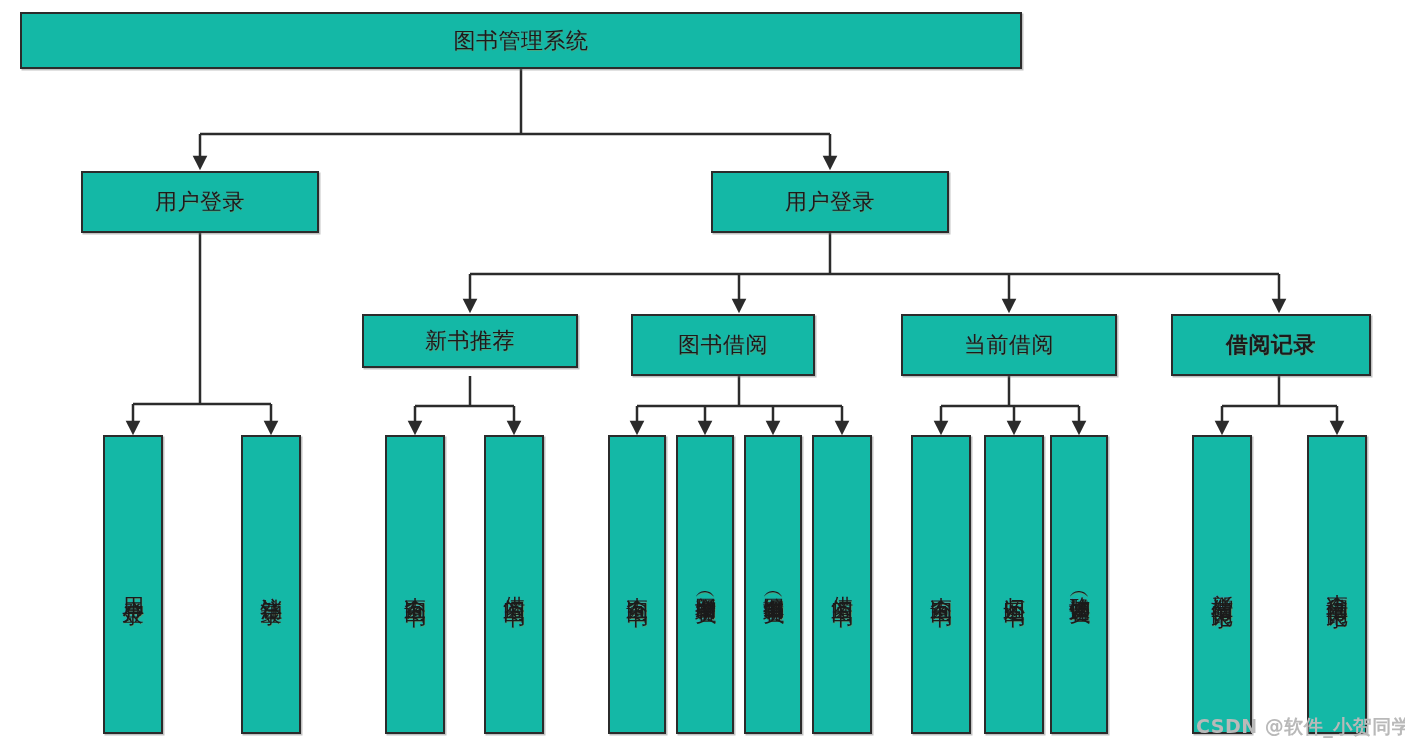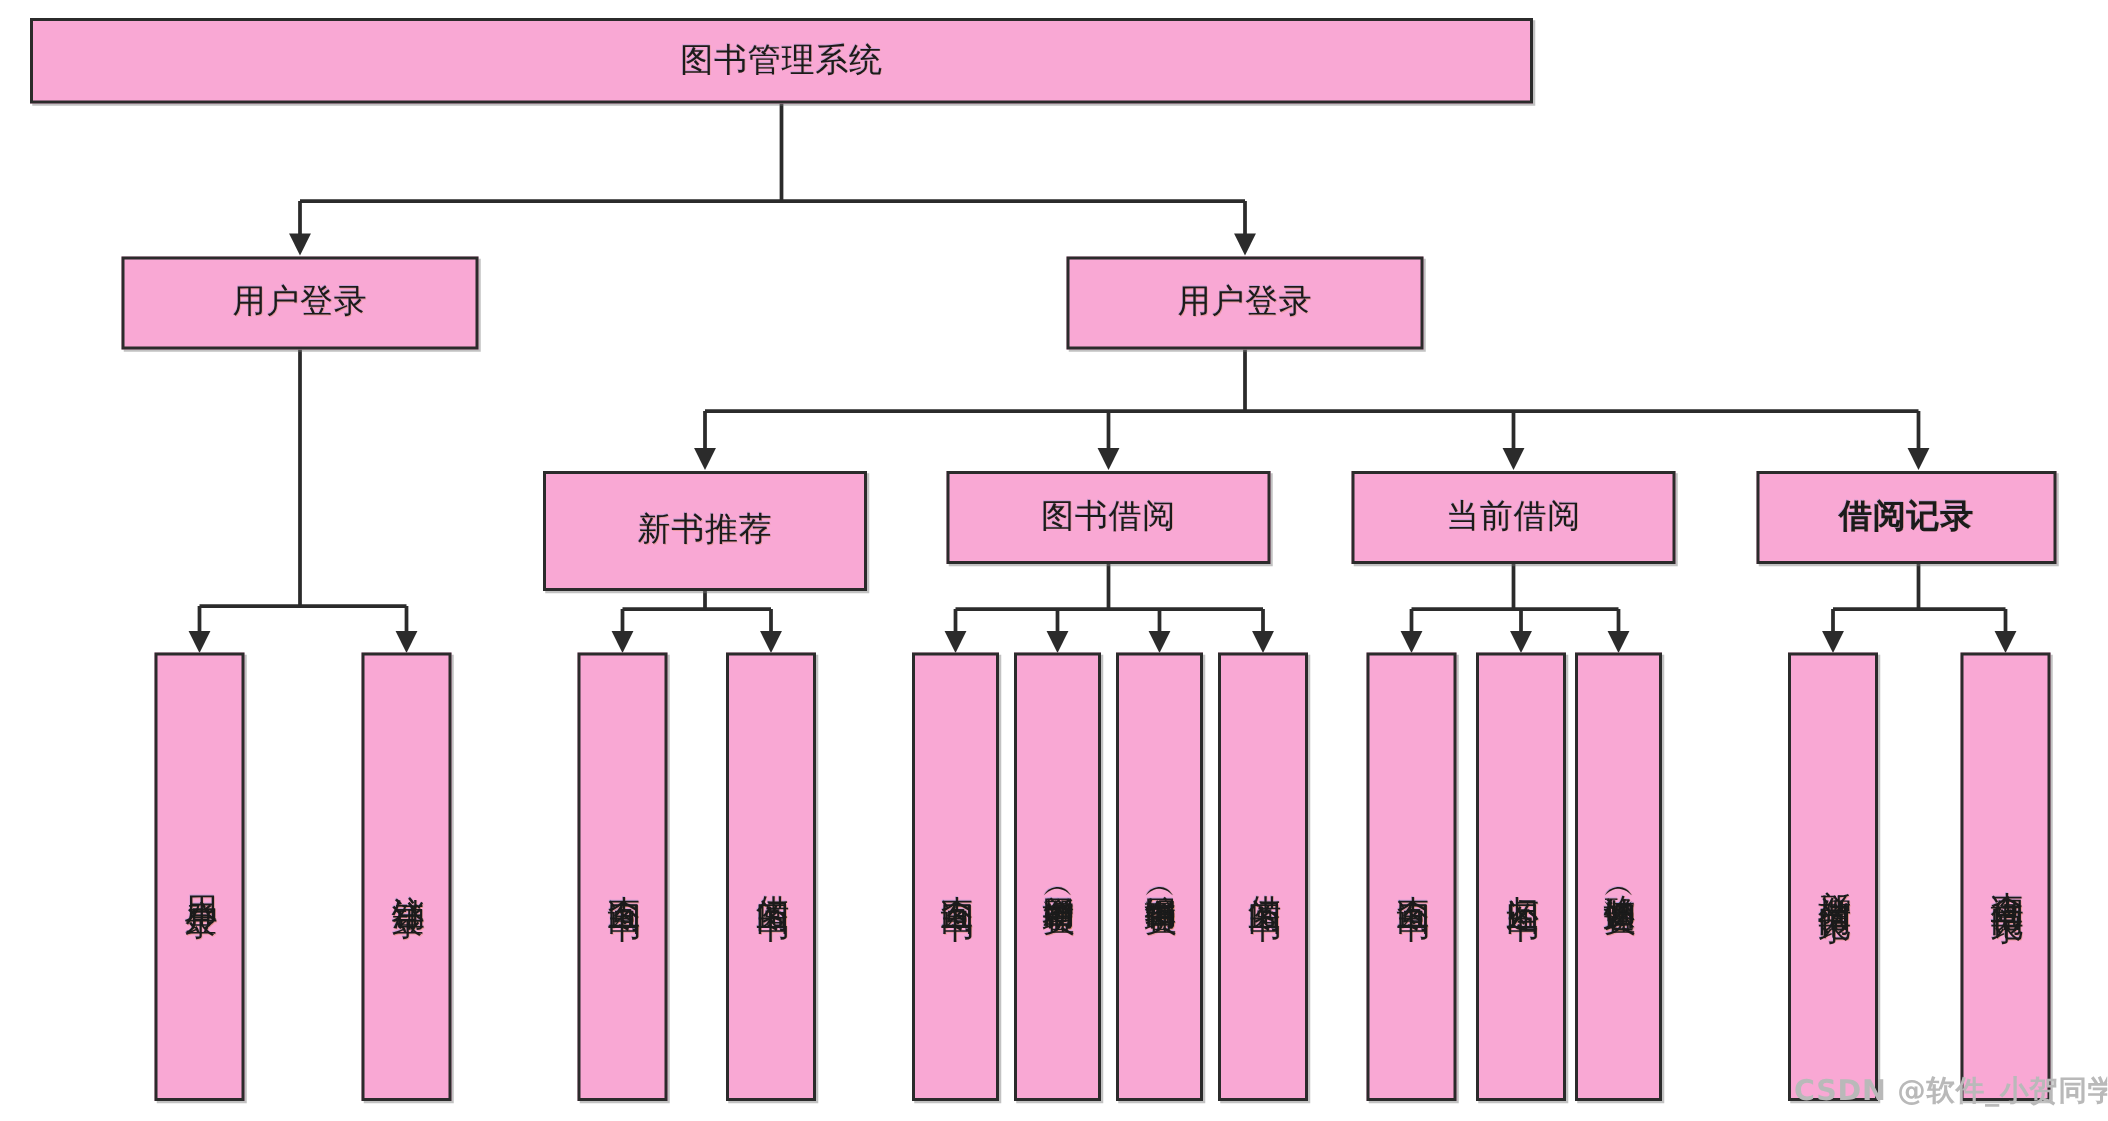--- a/index.html
+++ b/index.html
@@ -22,21 +22,21 @@
     position: absolute;
     left: 0;
     top: 0;
     width: 1405px;
     height: 747px;
     pointer-events: none;
   }
   .node {
     position: absolute;
     box-sizing: border-box;
-    background: #f9a8d4;
+    background: #14b8a6;
     border: 2.5px solid #2b2b2b;
     display: flex;
     align-items: center;
     justify-content: center;
     box-shadow: 1.5px 1.5px 0 rgba(120,120,120,0.45);
   }
   .node-label {
     color: #1b1b1b;
     font-size: 22px;
     line-height: 1.18;
@@ -130,24 +130,24 @@
     <span class="node-label">图书管理系统</span>
   </div>
 
   <div class="node" id="node-l2-0" style="left: 81px; top: 171px; width: 238px; height: 62px;">
     <span class="node-label">用户登录</span>
   </div>
   <div class="node" id="node-l2-1" style="left: 711px; top: 171px; width: 238px; height: 62px;">
     <span class="node-label">用户登录</span>
   </div>
 
-  <div class="node" id="node-l3-0" style="left: 362px; top: 314px; width: 216px; height: 80px;">
+  <div class="node" id="node-l3-0" style="left: 362px; top: 314px; width: 216px; height: 54px;">
     <span class="node-label">新书推荐</span>
   </div>
-  <div class="node" id="node-l3-1" style="left: 631px; top: 314px; width: 216px; height: 62px;">
+  <div class="node" id="node-l3-1" style="left: 631px; top: 314px; width: 184px; height: 62px;">
     <span class="node-label">图书借阅</span>
   </div>
   <div class="node" id="node-l3-2" style="left: 901px; top: 314px; width: 216px; height: 62px;">
     <span class="node-label">当前借阅</span>
   </div>
   <div class="node" id="node-l3-3" style="left: 1171px; top: 314px; width: 200px; height: 62px; font-weight: bold;">
     <span class="node-label">借阅记录</span>
   </div>
 
   <div class="node vertical" id="node-leaf-0" style="left: 103px; top: 435px; width: 60px; height: 299px;">

